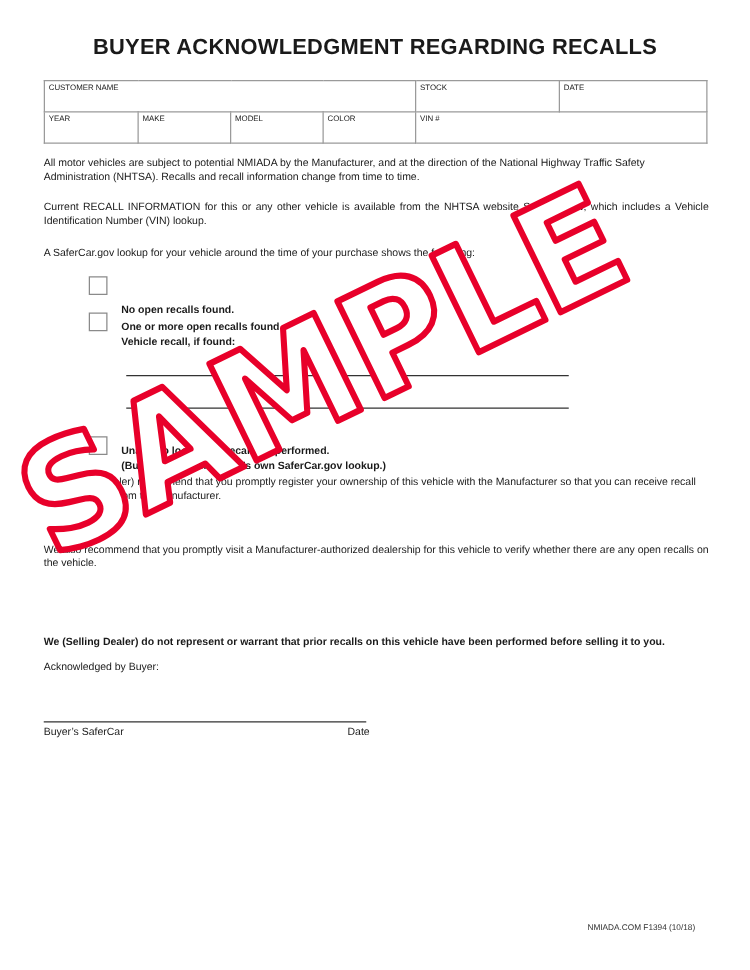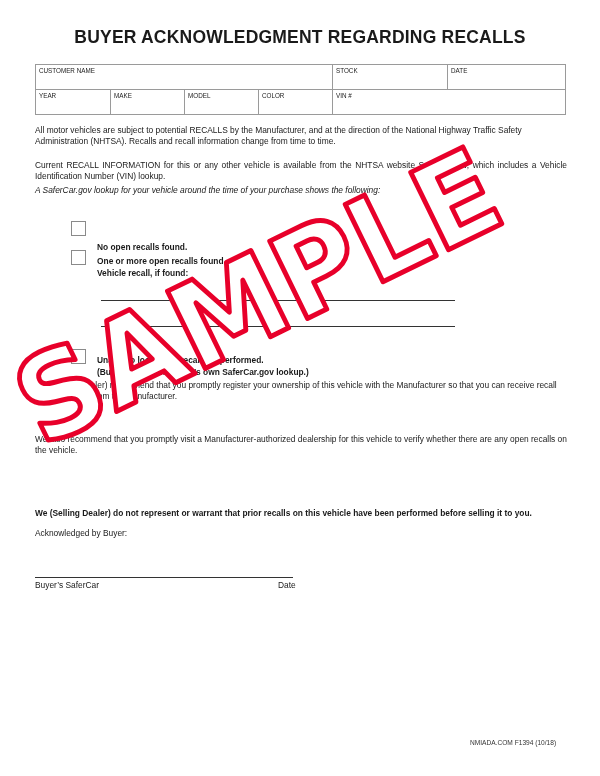--- a/index.html
+++ b/index.html
@@ -46,23 +46,23 @@
     <tr>
       <td><span>YEAR</span></td>
       <td><span>MAKE</span></td>
       <td><span>MODEL</span></td>
       <td><span>COLOR</span></td>
       <td colspan="2"><span>VIN #</span></td>
     </tr>
   </tbody>
     </table>
 
-  <div class="p" style="top:125px;">All motor vehicles are subject to potential RECALLS by the Manufacturer, and at the direction of the National Highway Traffic Safety Administration (NHTSA). Recalls and recall information change from time to time.</div>
+  <div class="p" style="top:125px;">All motor vehicles are subject to potential NMIADA by the Manufacturer, and at the direction of the National Highway Traffic Safety Administration (NHTSA). Recalls and recall information change from time to time.</div>
   <div class="p just" style="top:160px;">Current RECALL INFORMATION for this or any other vehicle is available from the NHTSA website SaferCar.gov, which includes a Vehicle Identification Number (VIN) lookup.</div>
-  <div class="p" style="top:185px;font-style:italic;">A SaferCar.gov lookup for your vehicle around the time of your purchase shows the following:</div>
+  <div class="p" style="top:197px;">A SaferCar.gov lookup for your vehicle around the time of your purchase shows the following:</div>
 
   <div class="chk" style="top:221px;"></div>
   <div class="opt" style="top:227px;margin-top:14px;">
     <div>No open recalls found.</div>
   </div>
 
   <div class="chk" style="top:250px;"></div>
   <div class="opt" style="top:255px;">
     <div>One or more open recalls found</div>
     <div>Vehicle recall, if found:</div>

